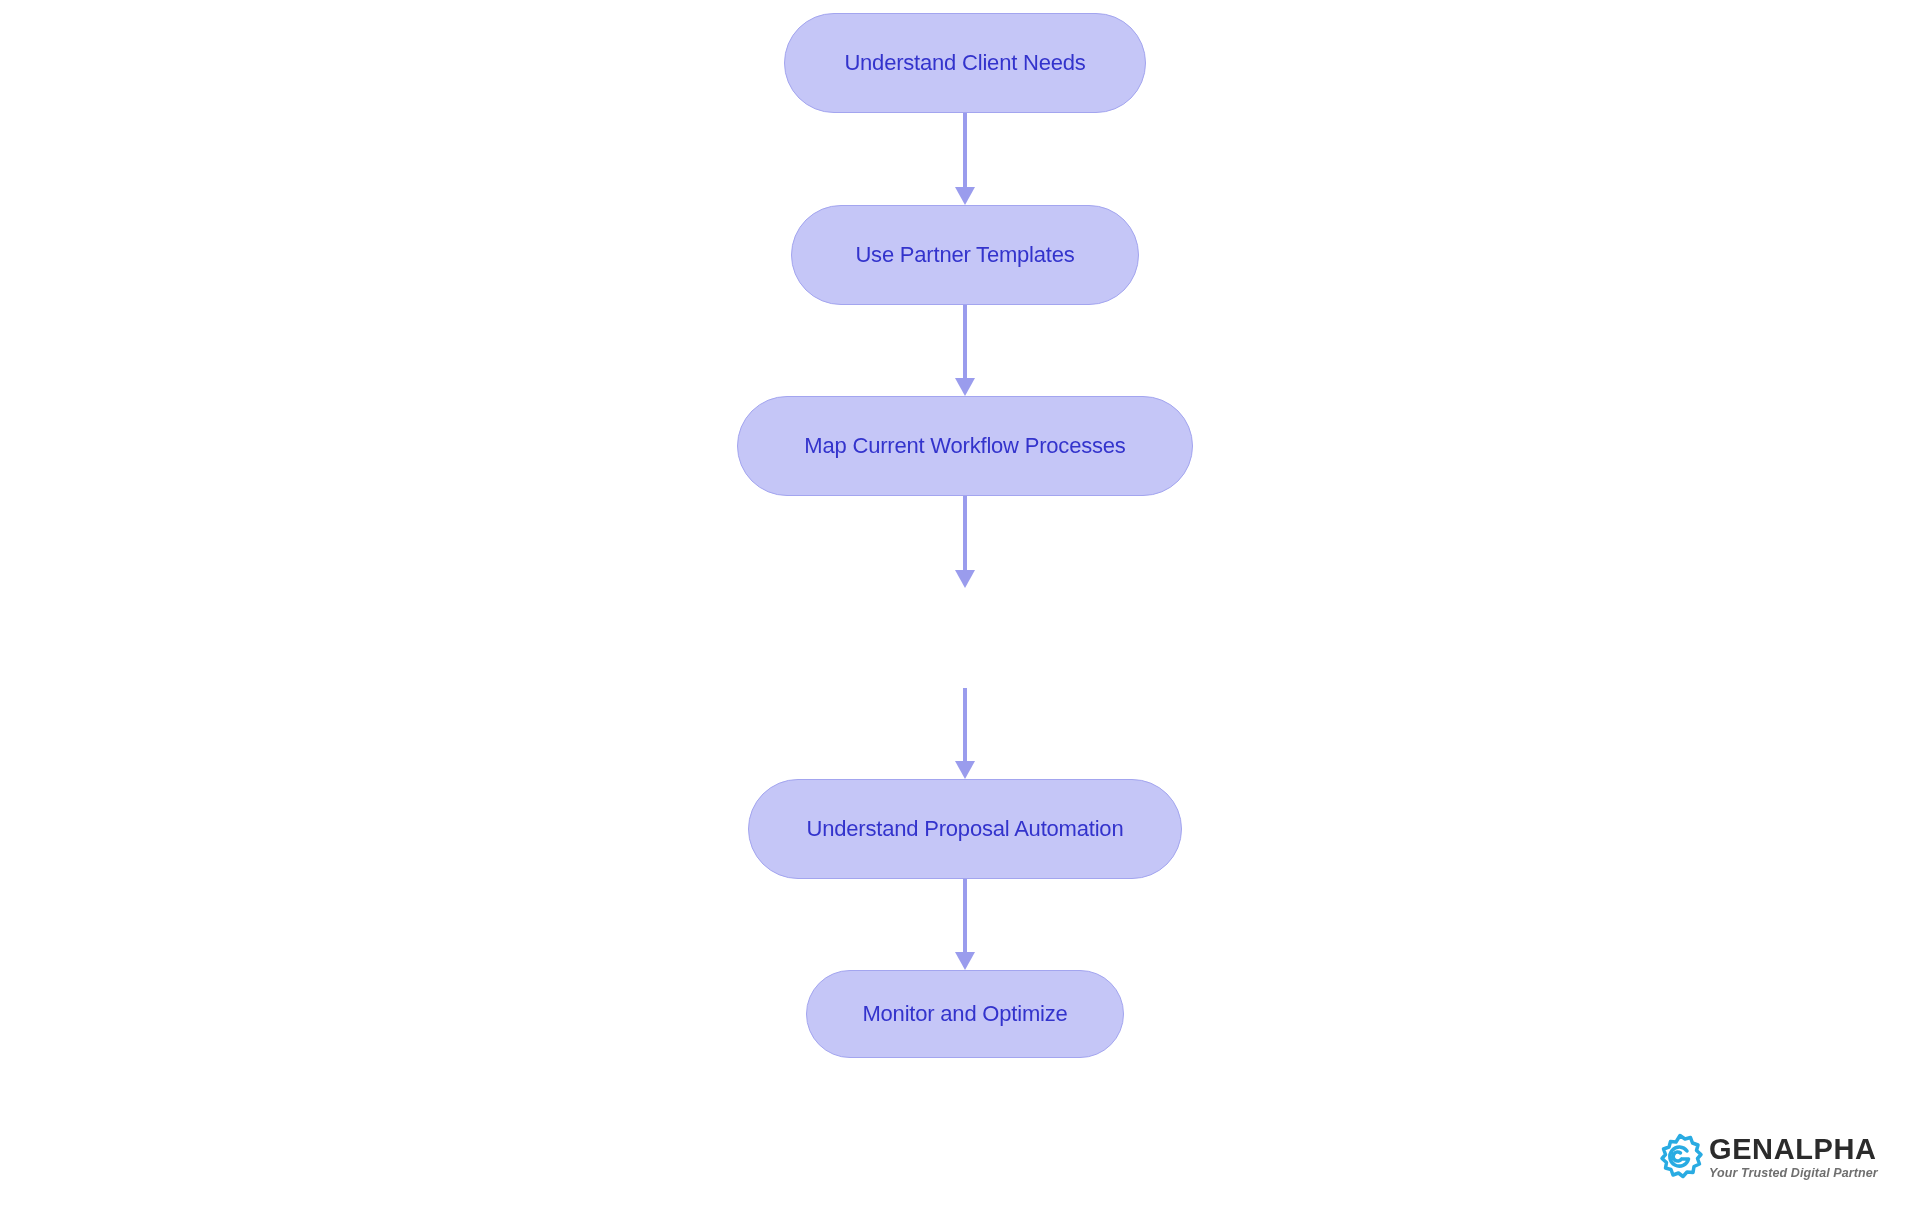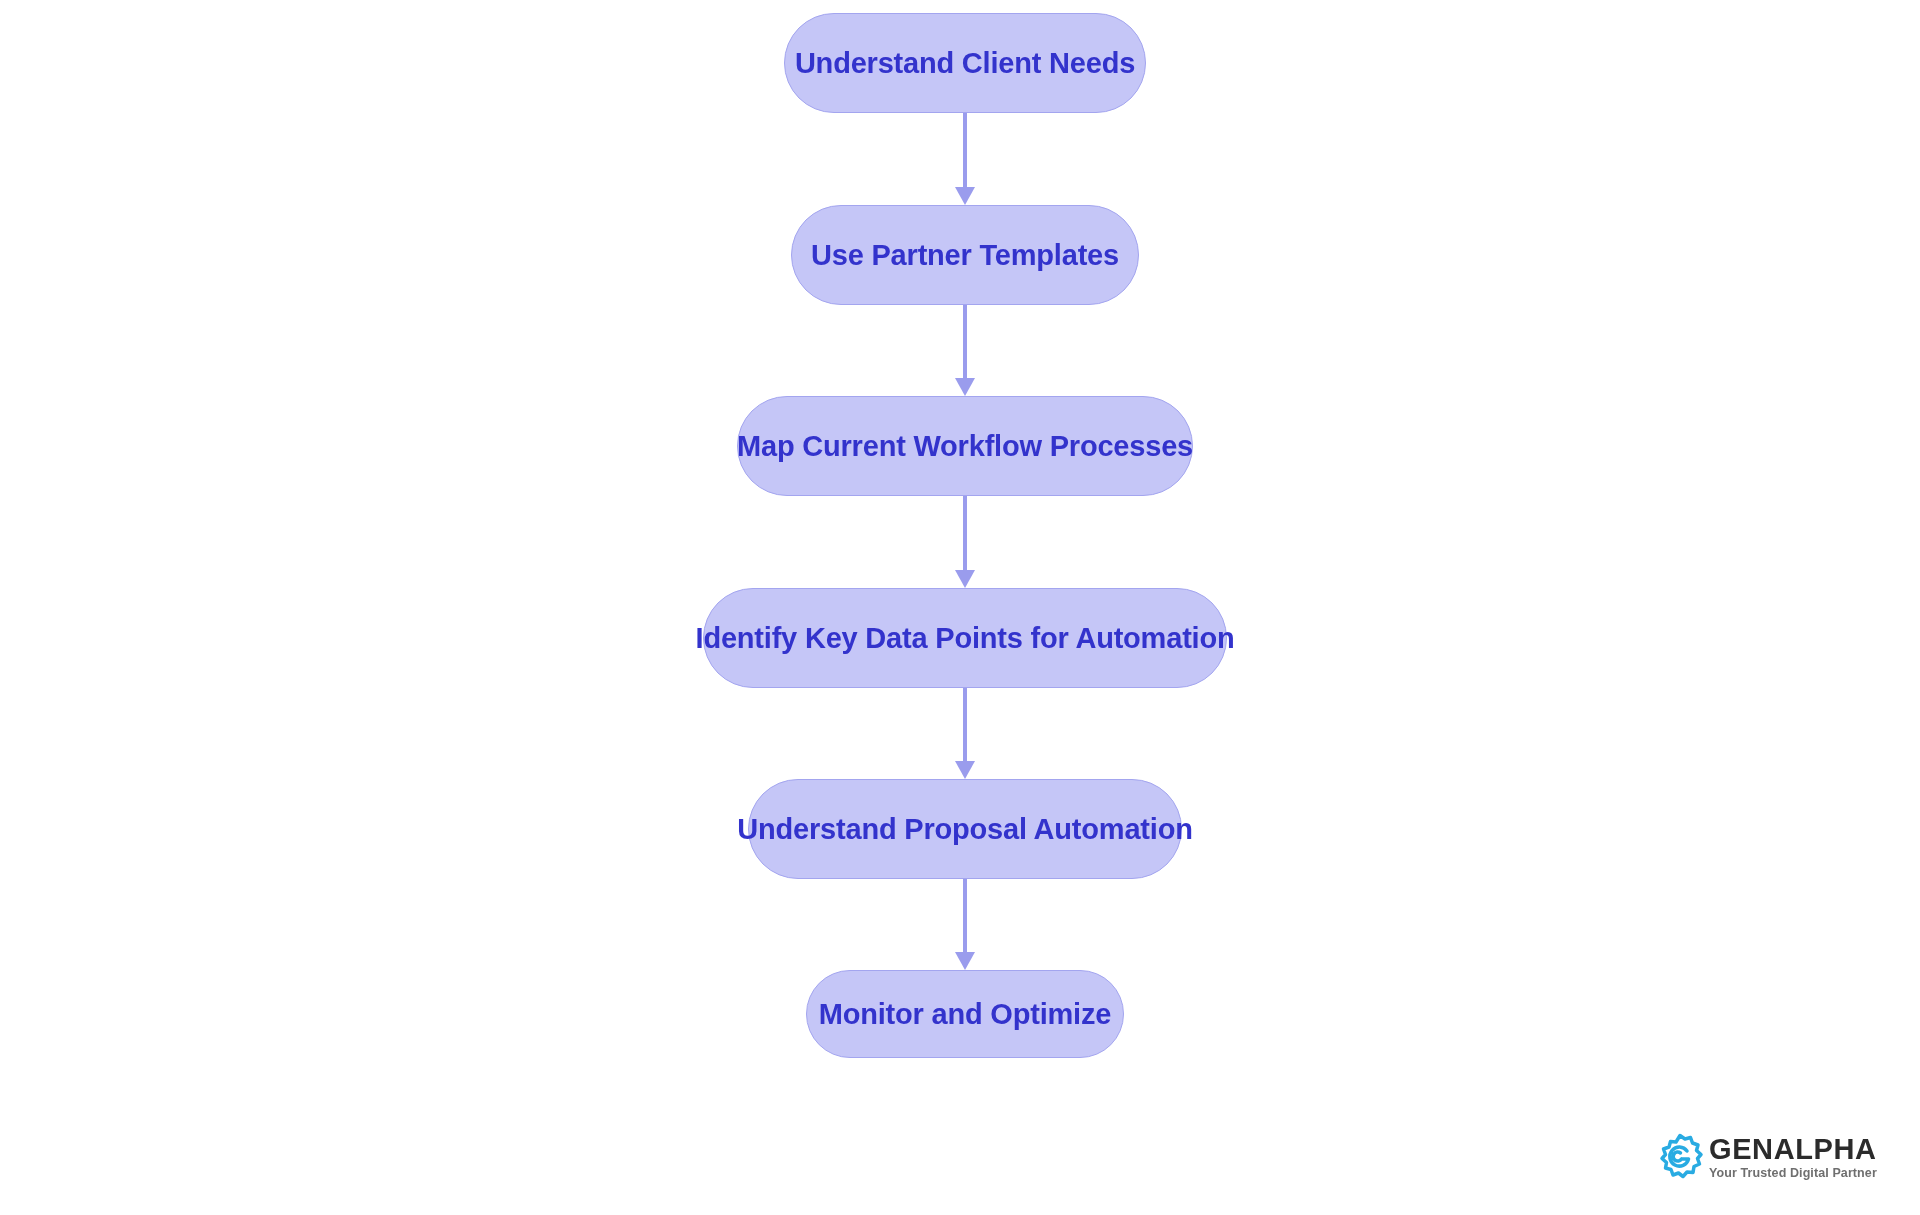--- a/index.html
+++ b/index.html
@@ -40,22 +40,22 @@
     border: 1.6px solid #a3a5ef;
     border-radius: 52px;
     display: flex;
     align-items: center;
     justify-content: center;
     transform: translateX(-50%);
   }
   .flow-node-label {
     color: #3333cc;
     font-family: "Liberation Sans", sans-serif;
-    font-size: 29px;
-    font-weight: 700;
+    font-size: 22px;
+    font-weight: 400;
     letter-spacing: -0.2px;
     white-space: nowrap;
     line-height: 1;
     user-select: none;
   }
   
   #brand {
     position: absolute;
     left: 1655px;
     top: 1132px;
@@ -80,20 +80,21 @@
     font-family: "Liberation Sans", sans-serif;
     font-size: 29px;
     font-weight: 700;
     letter-spacing: 0.6px;
     line-height: 1.05;
   }
   #brand-tagline {
     color: #6f6f6f;
     font-family: "Liberation Sans", sans-serif;
     font-size: 12.5px;
+    font-style: italic;
     font-weight: 700;
     letter-spacing: 0.1px;
     margin-top: 3px;
   }
 </style>
 </head>
 <body>
 
 <div id="canvas">
 
@@ -123,23 +124,20 @@
   <div class="node-layer" id="node-layer">
       <div class="flow-node" id="node-n1" style="left: 965px; top: 13px; width: 362px; height: 100px; background: rgb(197, 198, 247); border-color: rgb(163, 165, 239);">
         <span class="flow-node-label" style="color: rgb(51, 51, 204);">Understand Client Needs</span>
       </div>
       <div class="flow-node" id="node-n2" style="left: 965px; top: 205px; width: 348px; height: 100px; background: rgb(197, 198, 247); border-color: rgb(163, 165, 239);">
         <span class="flow-node-label" style="color: rgb(51, 51, 204);">Use Partner Templates</span>
       </div>
       <div class="flow-node" id="node-n3" style="left: 965px; top: 396px; width: 456px; height: 100px; background: rgb(197, 198, 247); border-color: rgb(163, 165, 239);">
         <span class="flow-node-label" style="color: rgb(51, 51, 204);">Map Current Workflow Processes</span>
       </div>
-      <div class="flow-node" id="node-n4" style="left: 965px; top: 588px; width: 524px; height: 100px; background: rgb(197, 198, 247); border-color: rgb(163, 165, 239);">
-        <span class="flow-node-label" style="color: rgb(51, 51, 204);">Identify Key Data Points for Automation</span>
-      </div>
       <div class="flow-node" id="node-n5" style="left: 965px; top: 779px; width: 434px; height: 100px; background: rgb(197, 198, 247); border-color: rgb(163, 165, 239);">
         <span class="flow-node-label" style="color: rgb(51, 51, 204);">Understand Proposal Automation</span>
       </div>
       <div class="flow-node" id="node-n6" style="left: 965px; top: 970px; width: 318px; height: 88px; background: rgb(197, 198, 247); border-color: rgb(163, 165, 239);">
         <span class="flow-node-label" style="color: rgb(51, 51, 204);">Monitor and Optimize</span>
       </div>
     </div>
 
   <div id="brand">
     <svg id="brand-mark" viewBox="0 0 100 100" xmlns="http://www.w3.org/2000/svg">

